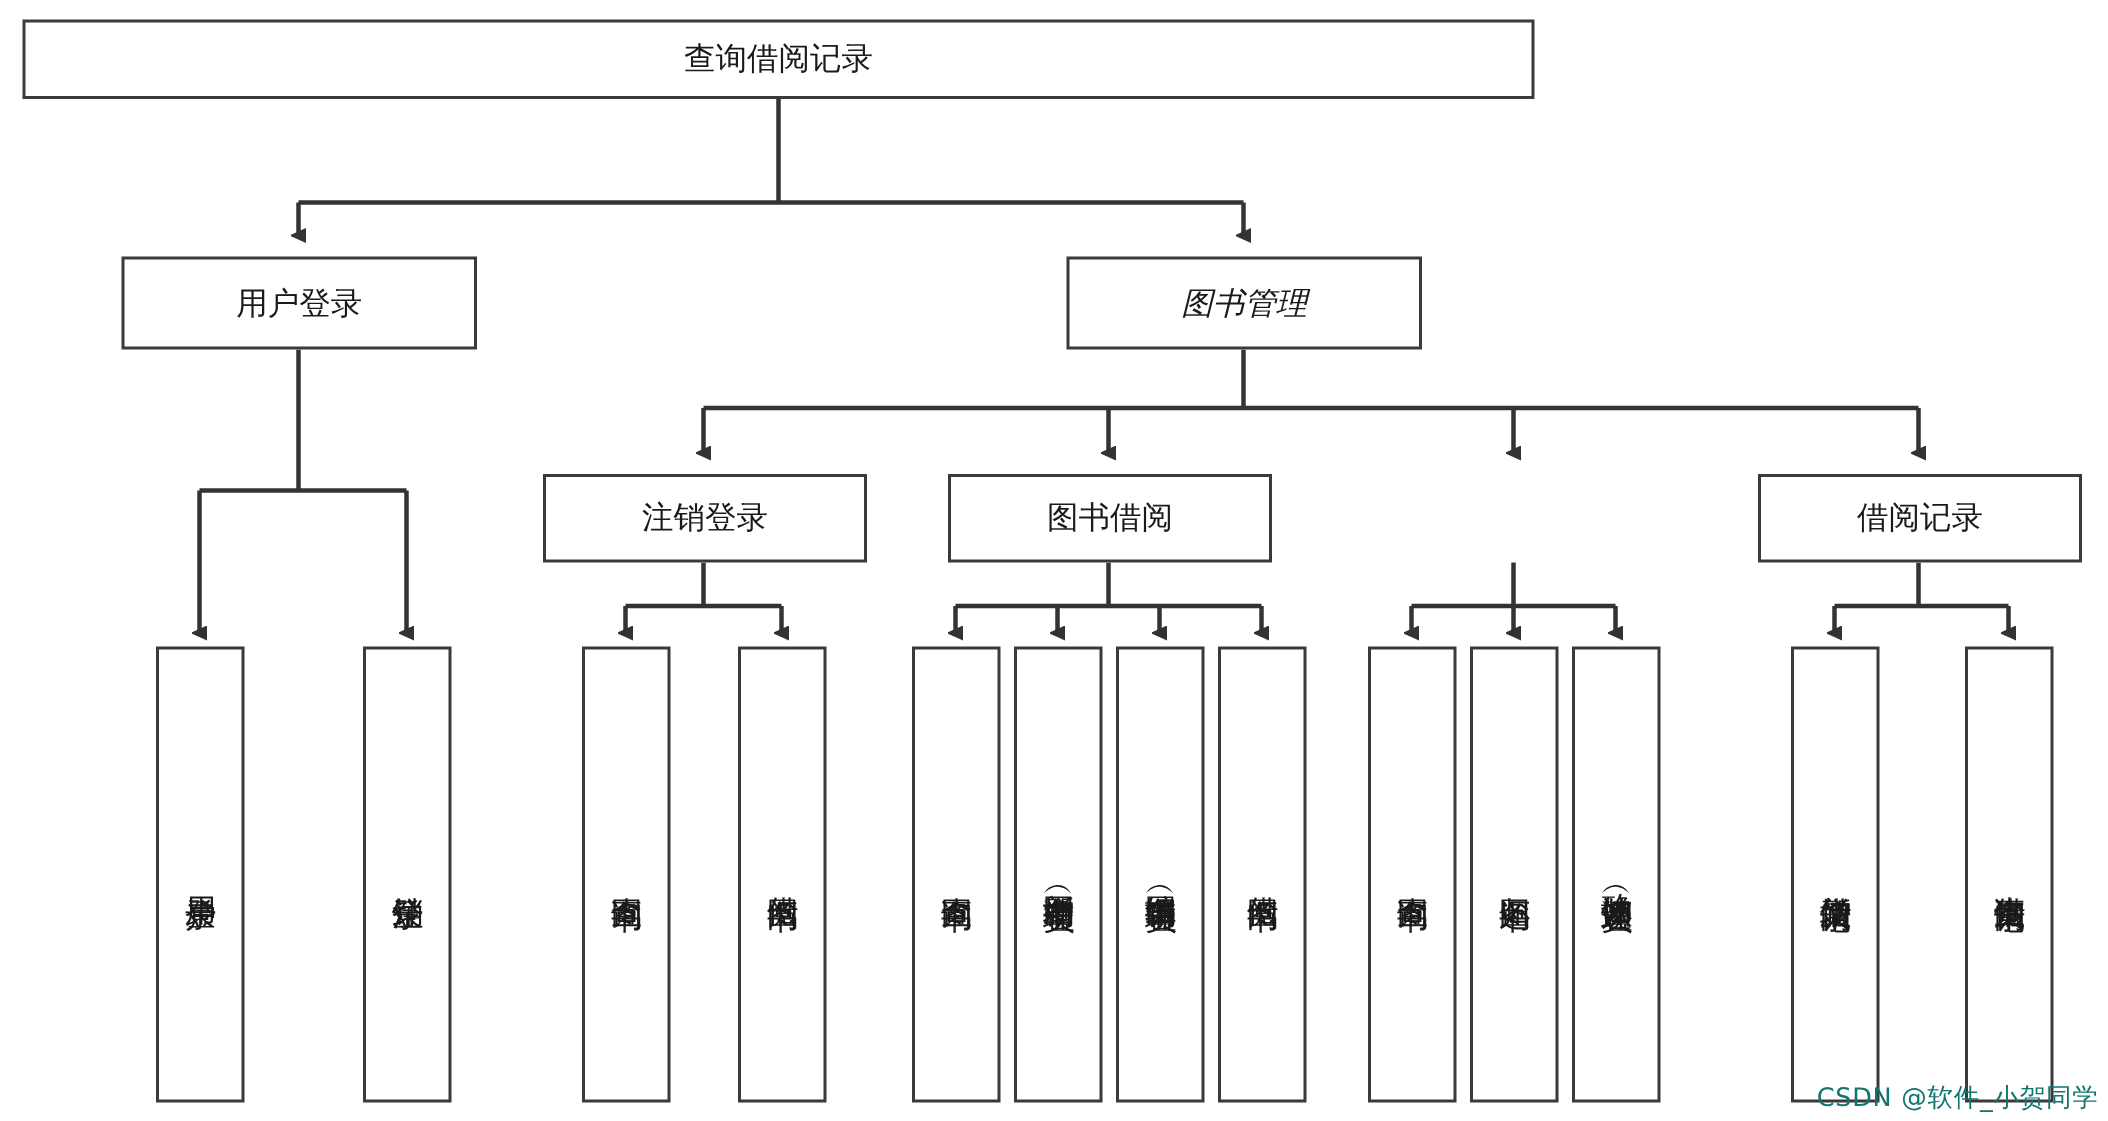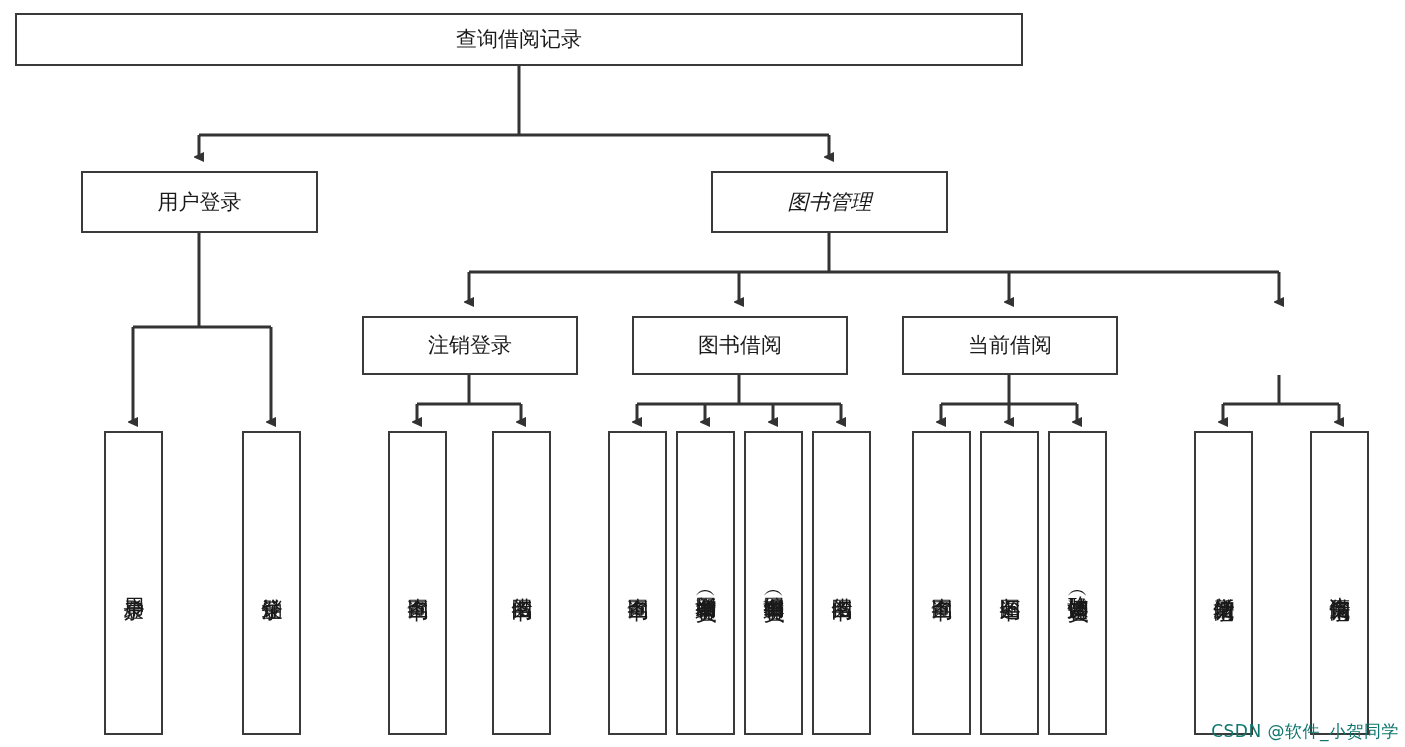--- a/index.html
+++ b/index.html
@@ -128,22 +128,22 @@
   <div class="node h" style="left:711px; top:171px; width:237px; height:62px;font-style:italic;">
     <span class="lbl">图书管理</span>
   </div>
 
   <div class="node h" style="left:362px; top:316px; width:216px; height:59px;">
     <span class="lbl">注销登录</span>
   </div>
   <div class="node h" style="left:632px; top:316px; width:216px; height:59px;">
     <span class="lbl">图书借阅</span>
   </div>
-  <div class="node h" style="left:902px; top:316px; width:216px; height:59px;">
-    <span class="lbl">当前借阅</span>
+  <div class="node h" style="left:1172px; top:316px; width:216px; height:59px;">
+    <span class="lbl">借阅记录</span>
   </div>
 
   <div class="node v" style="left:104px; top:431px; width:59px; height:304px;">
     <span class="lbl">用户登录</span>
   </div>
   <div class="node v" style="left:242px; top:431px; width:59px; height:304px;">
     <span class="lbl">注销登录</span>
   </div>
 
   <div class="node v" style="left:388px; top:431px; width:59px; height:304px;">

